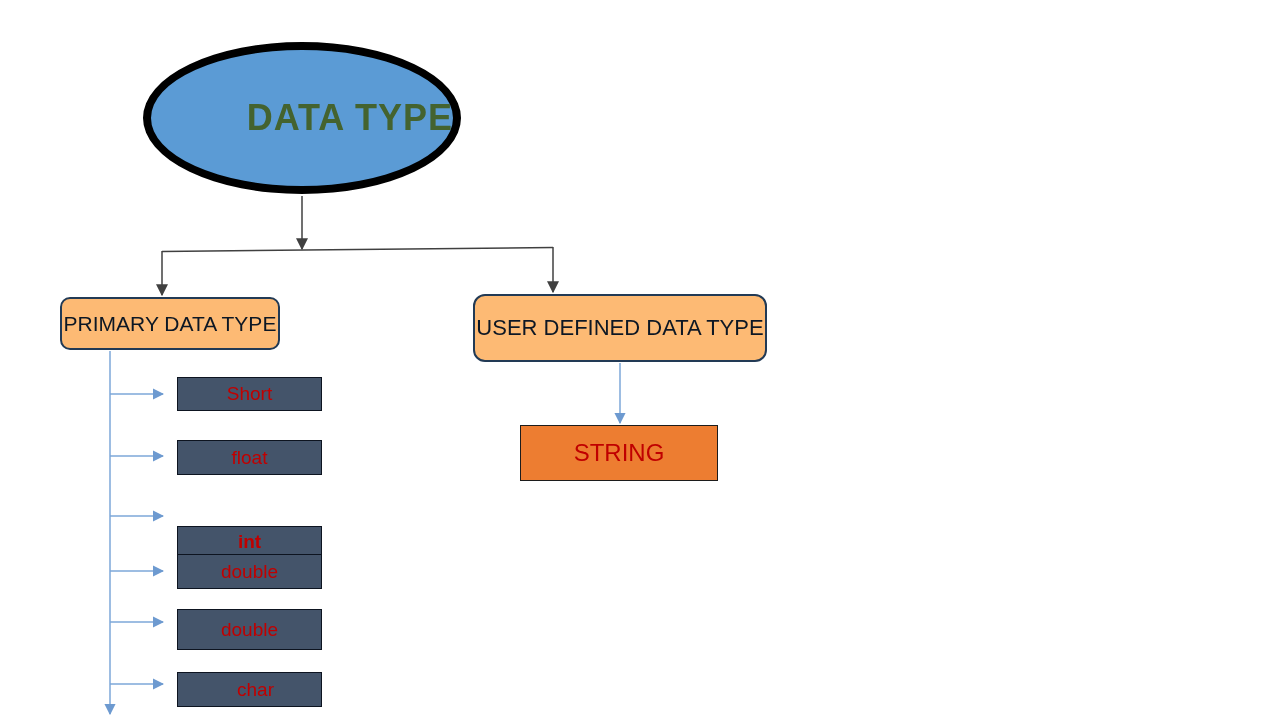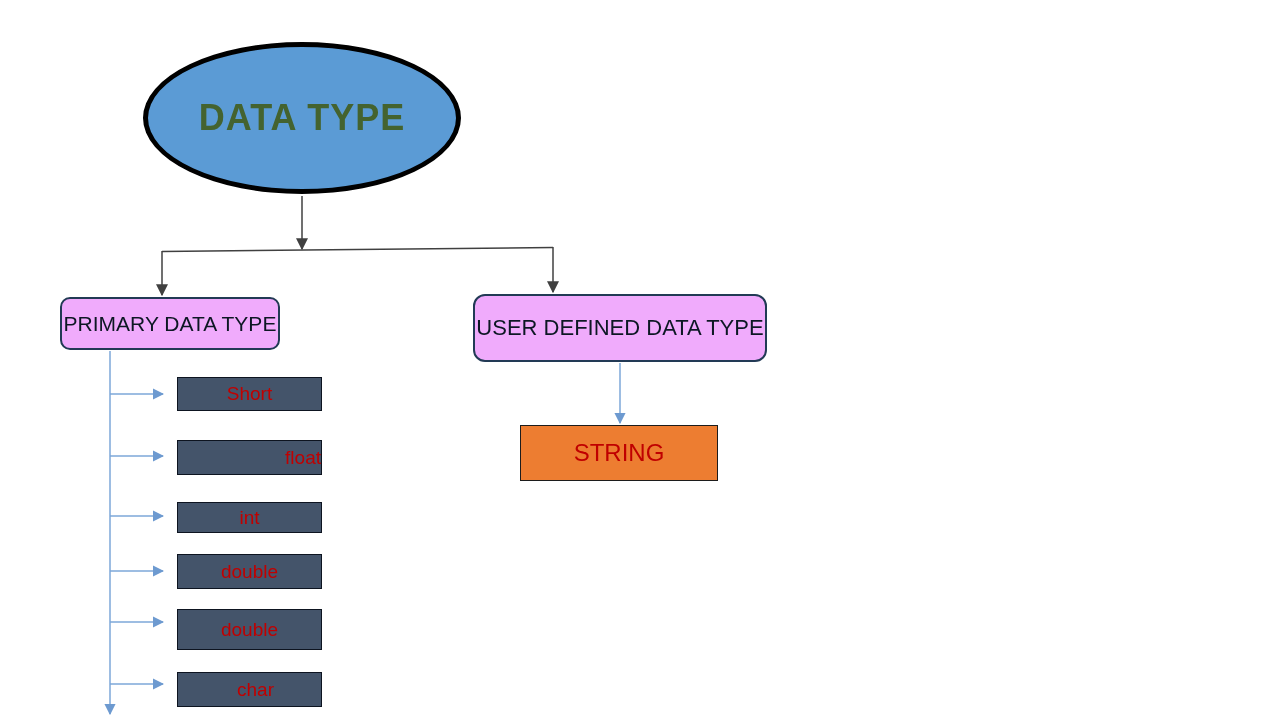--- a/index.html
+++ b/index.html
@@ -32,31 +32,32 @@
     justify-content: center;
     box-sizing: border-box;
     text-align: center;
   }
   .root-ellipse {
     left: 143px;
     top: 42px;
     width: 318px;
     height: 152px;
     background: #5b9bd5;
-    border: 5px solid #000000;
+    border: 8px solid #000000;
     border-radius: 50%;
+    justify-content: flex-end;
   }
   .root-ellipse .label {
     color: #44632f;
     font-size: 36px;
     font-weight: bold;
     letter-spacing: 1px;
   }
   .branch-box {
-    background: #f0abfc;
+    background: #fdba74;
     border: 2px solid #223a55;
     color: #0d1724;
   }
   .primary-box {
     left: 60px;
     top: 297px;
     width: 220px;
     height: 53px;
     border-radius: 10px;
     font-size: 21px;
@@ -129,24 +130,24 @@
     <span class="label">PRIMARY DATA TYPE</span>
   </div>
 
   <div class="node type-box" style="top:377px;height:34px;">
     <span class="label">Short</span>
   </div>
 
   <div class="node branch-box user-box">
     <span class="label">USER DEFINED DATA TYPE</span>
   </div>
-  <div class="node type-box" style="top:440px;height:35px;justify-content:flex-end;">
+  <div class="node type-box" style="top:440px;height:35px;">
     <span class="label">float</span>
   </div>
-  <div class="node type-box" style="top:502px;height:31px;">
+  <div class="node type-box" style="top:526px;height:31px;font-weight:bold;">
     <span class="label">int</span>
   </div>
   <div class="node type-box" style="top:554px;height:35px;">
     <span class="label">double</span>
   </div>
   <div class="node type-box" style="top:609px;height:41px;align-items:center;">
     <span class="label">double</span>
   </div>
   <div class="node type-box" style="top:672px;height:35px;padding-left:12px;">
     <span class="label">char</span>

